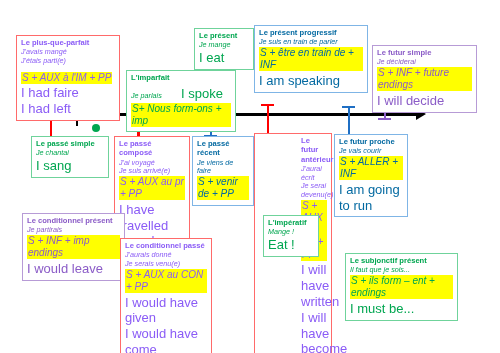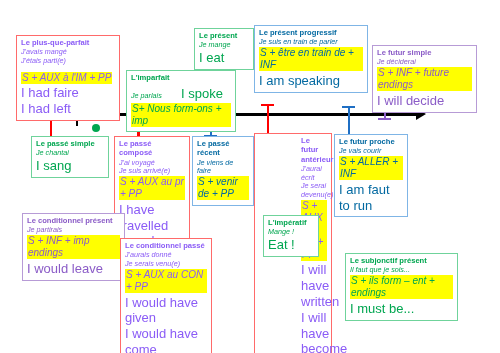--- a/index.html
+++ b/index.html
@@ -175,21 +175,21 @@
     <span class="fr">Je serai devenu(e)</span>
     <span class="formline"><span class="form">S + AUX au FS + PP</span></span>
     <span class="en">I will have written</span>
     <span class="en">I will have become</span>
   </div>
 
   <div class="box blue" style="left:334px;top:134px;width:74px;">
     <span class="title">Le futur proche</span>
     <span class="fr">Je vais courir</span>
     <span class="formline"><span class="form">S + ALLER + INF</span></span>
-    <span class="en">I am faut to run</span>
+    <span class="en">I am going to run</span>
   </div>
 
   <div class="box purple" style="left:22px;top:213px;width:103px;">
     <span class="title">Le conditionnel présent</span>
     <span class="fr">Je partirais</span>
     <span class="formline"><span class="form">S + INF + imp endings</span></span>
     <span class="en">I would leave</span>
   </div>
 
   <div class="box red" style="left:120px;top:238px;width:92px;">

